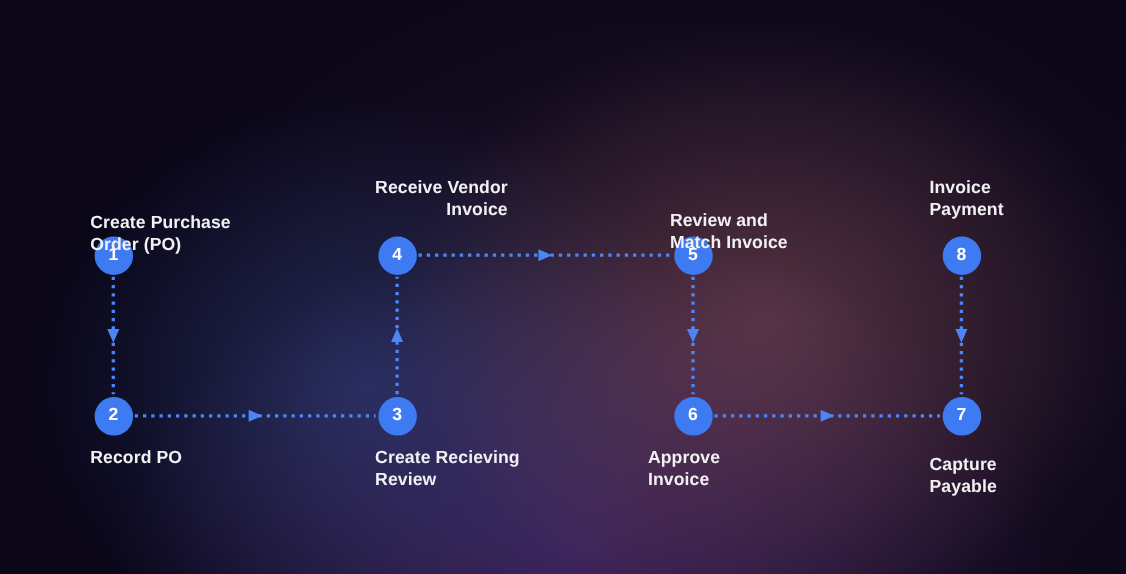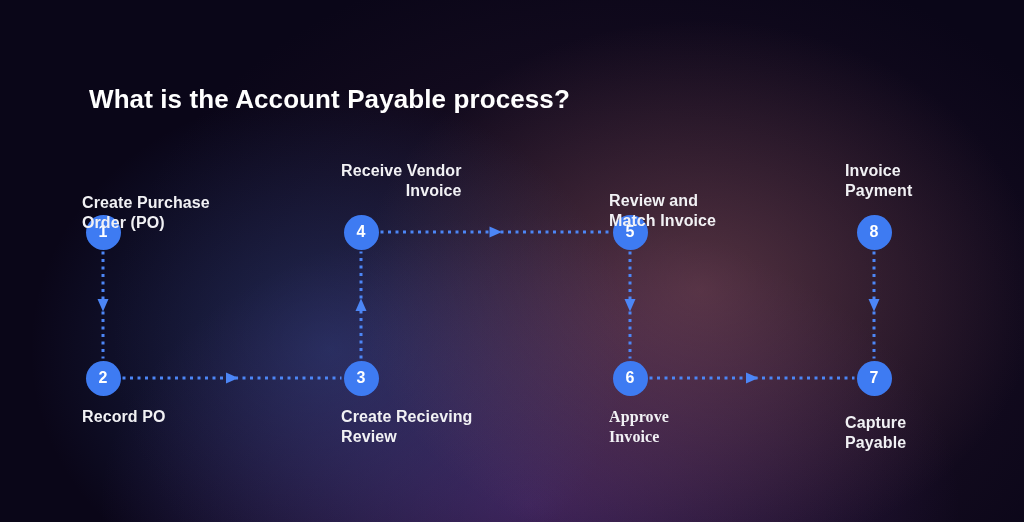--- a/index.html
+++ b/index.html
@@ -58,21 +58,20 @@
     font-weight: 700;
     line-height: 20px;
     white-space: pre-line;
     letter-spacing: 0.1px;
   }
 </style>
 </head>
 <body>
 
 <div class="stage" id="stage" style="--accent: #3E7BF2; --label: #F1F1F4;">
-  <h1 class="page-title">What is the Account Payable process?</h1>
   <svg id="connector-layer" xmlns="http://www.w3.org/2000/svg">
       <line x1="103" y1="251.5" x2="103" y2="358.5" stroke="#4C86F6" stroke-width="3" stroke-dasharray="3 4.5"></line>
       <polygon points="97.5,299 108.5,299 103,311.5" fill="#4C86F6"></polygon>
       <line x1="122.5" y1="378" x2="341.5" y2="378" stroke="#4C86F6" stroke-width="3" stroke-dasharray="3 4.5"></line>
       <polygon points="226,372.5 238.5,378 226,383.5" fill="#4C86F6"></polygon>
       <line x1="361" y1="358.5" x2="361" y2="251.5" stroke="#4C86F6" stroke-width="3" stroke-dasharray="3 4.5"></line>
       <polygon points="355.5,311 366.5,311 361,298.5" fill="#4C86F6"></polygon>
       <line x1="380.5" y1="232" x2="610.5" y2="232" stroke="#4C86F6" stroke-width="3" stroke-dasharray="3 4.5"></line>
       <polygon points="489.5,226.5 502,232 489.5,237.5" fill="#4C86F6"></polygon>
       <line x1="630" y1="251.5" x2="630" y2="358.5" stroke="#4C86F6" stroke-width="3" stroke-dasharray="3 4.5"></line>
@@ -103,21 +102,21 @@
       <div class="step-label" style="left: 341px; top: 161px; text-align: right;">Receive Vendor
 Invoice</div>
       <div class="step-circle" style="left: 612.5px; top: 214.5px;">
         <span>5</span>
       </div>
       <div class="step-label" style="left: 609px; top: 161px; margin-top: 30px;">Review and
 Match Invoice</div>
       <div class="step-circle" style="left: 612.5px; top: 360.5px;">
         <span>6</span>
       </div>
-      <div class="step-label" style="left: 609px; top: 407px; font-family: Liberation Serif, serif;">Approve
+      <div class="step-label" style="left: 589px; top: 407px;">Approve
 Invoice</div>
       <div class="step-circle" style="left: 856.5px; top: 360.5px;">
         <span>7</span>
       </div>
       <div class="step-label" style="left: 845px; top: 413px;">Capture
 Payable</div>
       <div class="step-circle" style="left: 856.5px; top: 214.5px;">
         <span>8</span>
       </div>
       <div class="step-label" style="left: 845px; top: 161px;">Invoice

